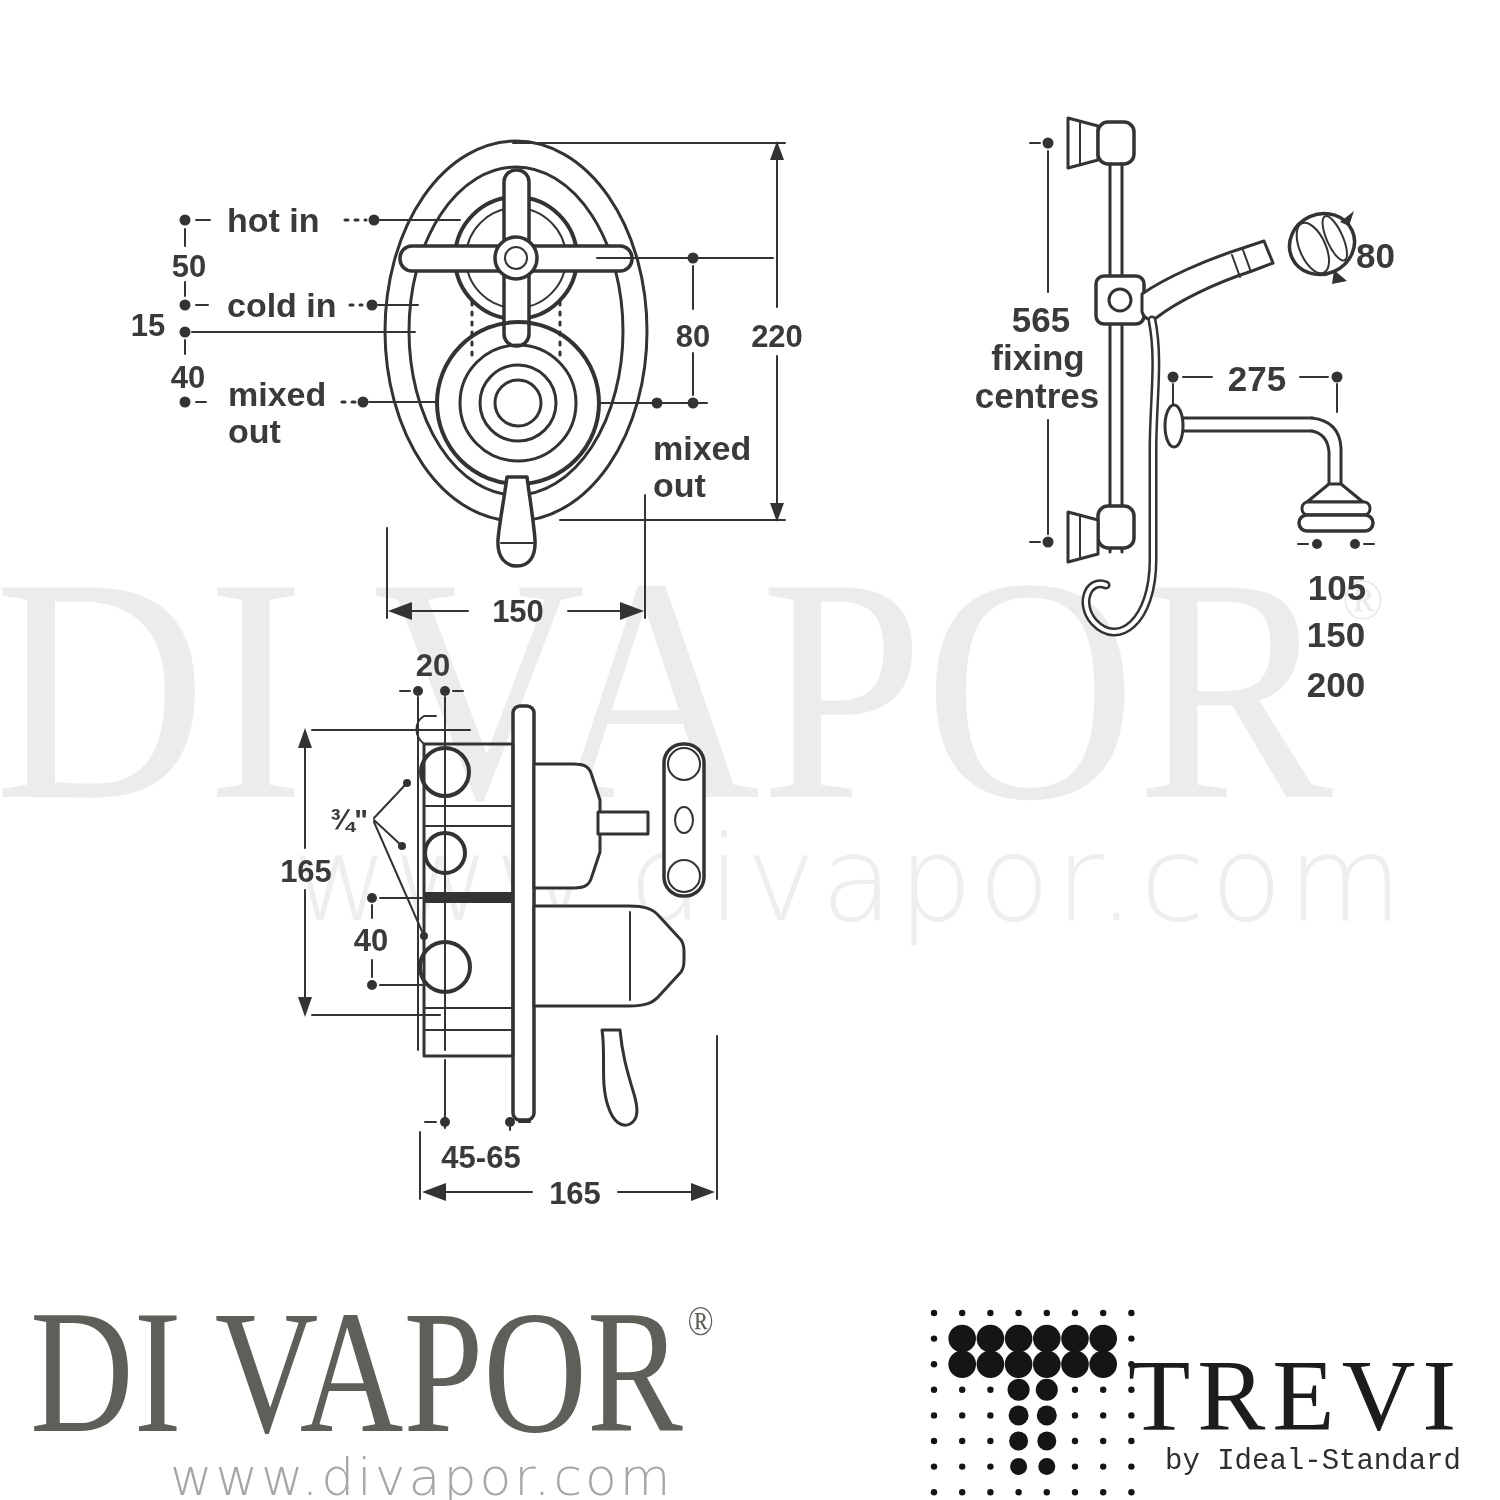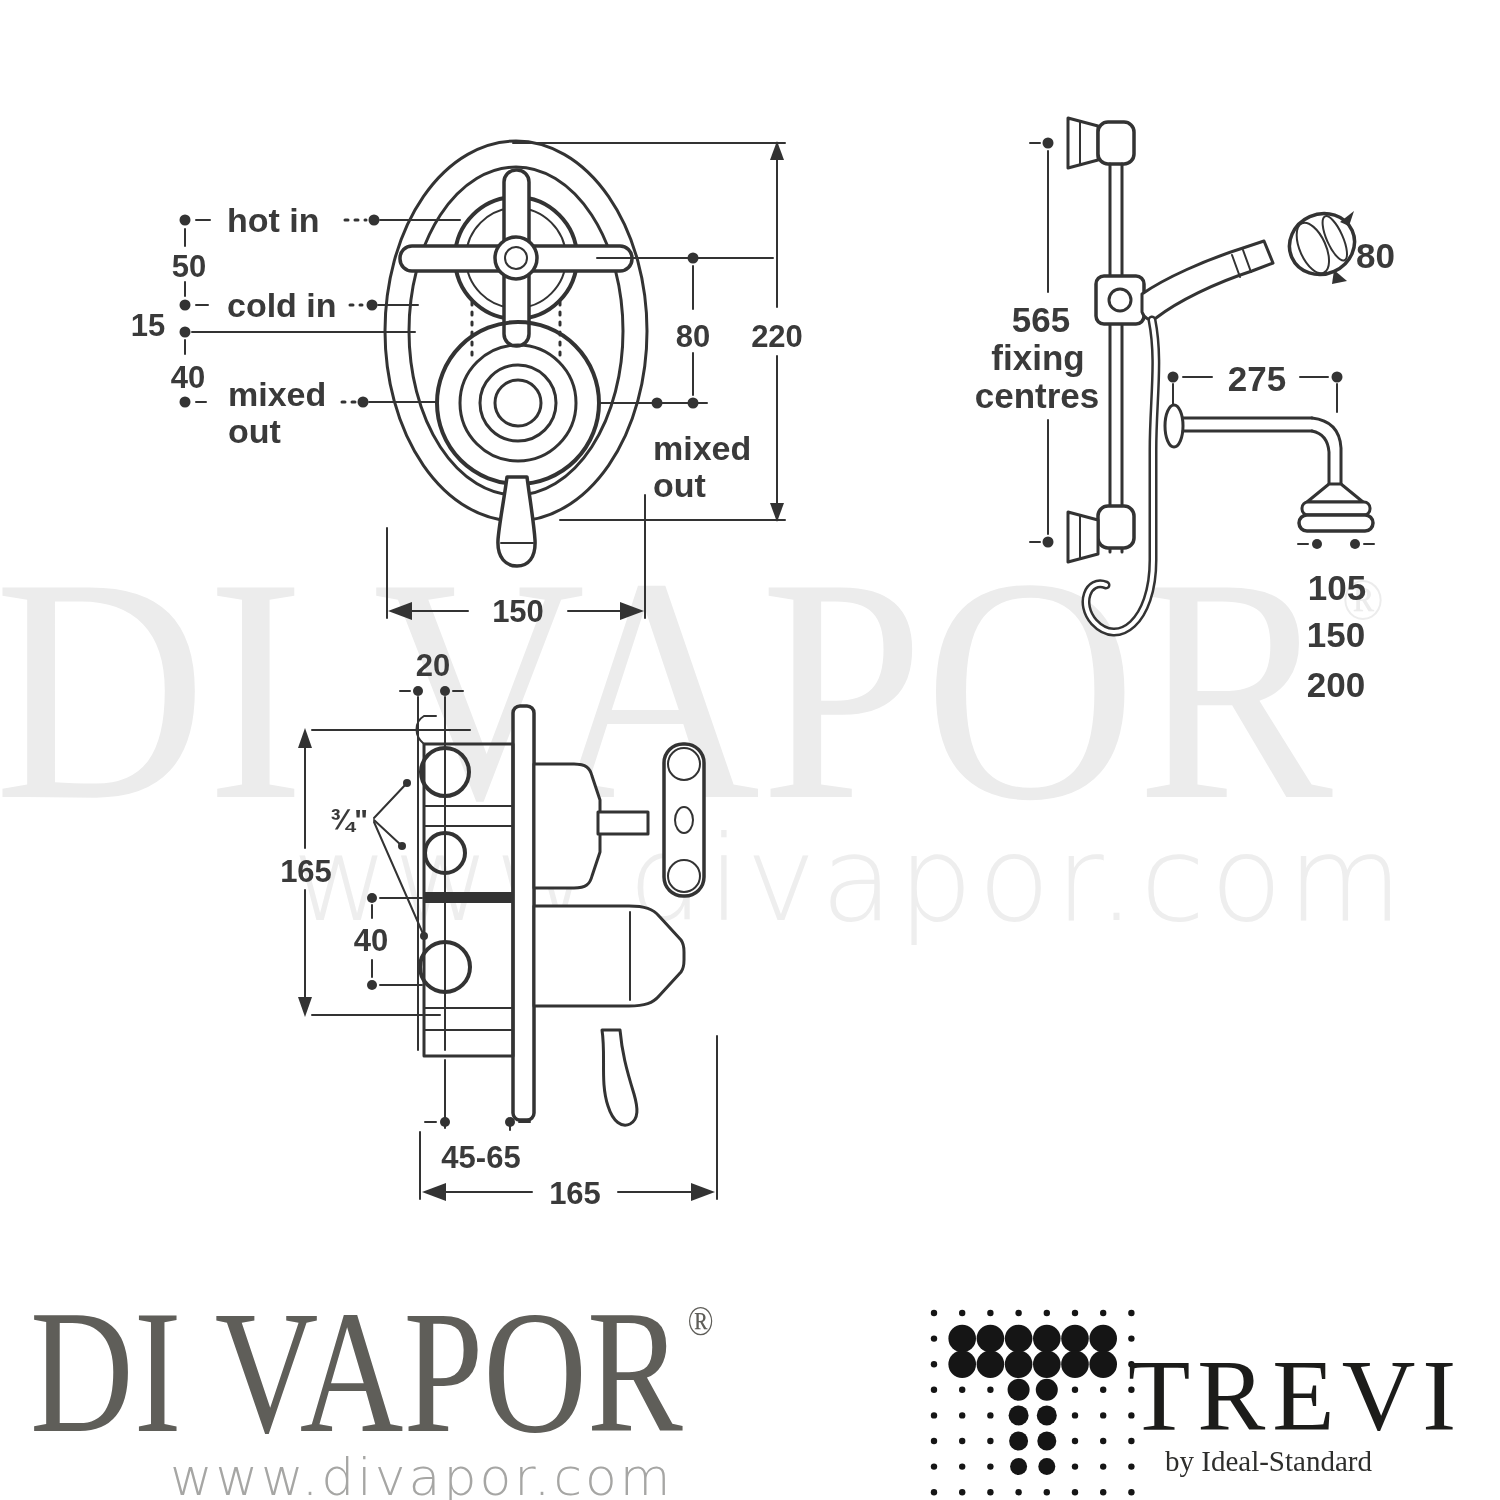--- a/index.html
+++ b/index.html
@@ -52,21 +52,21 @@
   }
   #trevi-dots{position:absolute;left:920px;top:1298px;z-index:3;}
   #trevi-dots circle{fill:#151515;}
   .trevi-name{
     position:absolute;left:1128px;top:1345px;z-index:3;
     font-family:"Liberation Serif",serif;font-size:102px;line-height:1;
     color:#1c1c1a;letter-spacing:7px;white-space:nowrap;
   }
   .trevi-by{
     position:absolute;left:1165px;top:1445px;z-index:3;
-    font-family:Liberation Serif, serif;font-size:29px;color:#2e2e2c;
+    font-family:Liberation Mono, monospace;font-size:29px;color:#2e2e2c;
     white-space:nowrap;
   }
 </style>
 </head>
 <body>
 
 <div class="wm-brand"><span>DI VAPOR</span><span class="reg">®</span></div>
 <div class="wm-url">www.divapor.com</div>
 
 <svg class="diagrams" width="1500" height="1500" viewBox="0 0 1500 1500">

